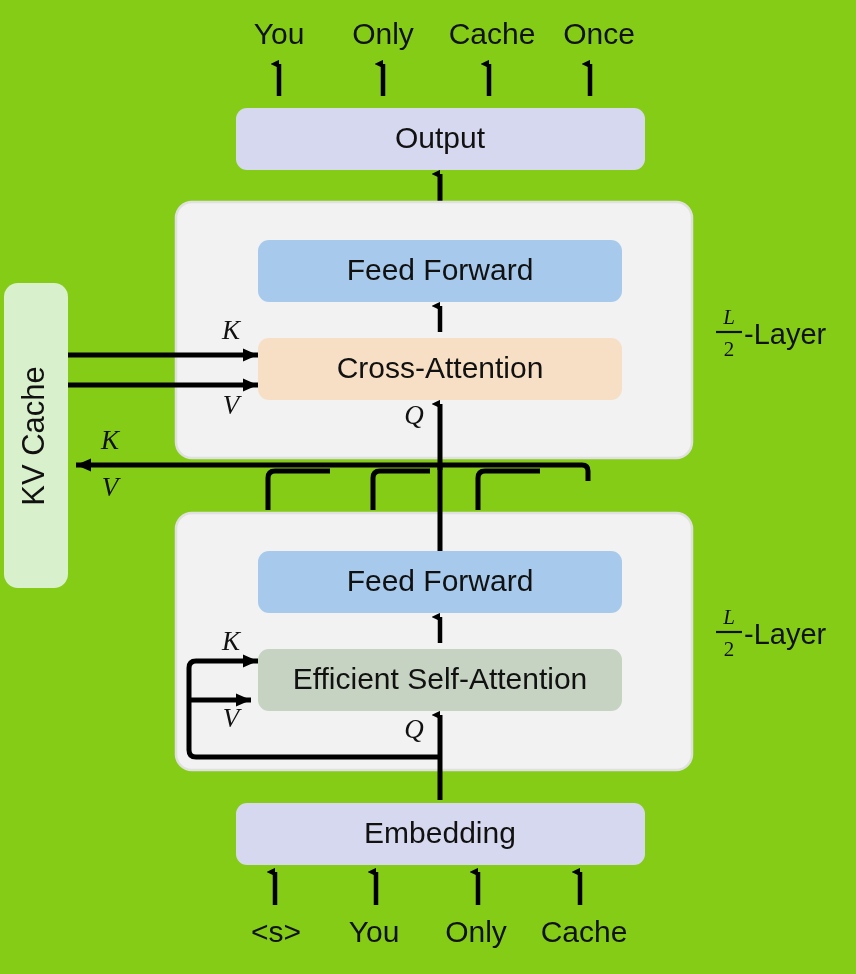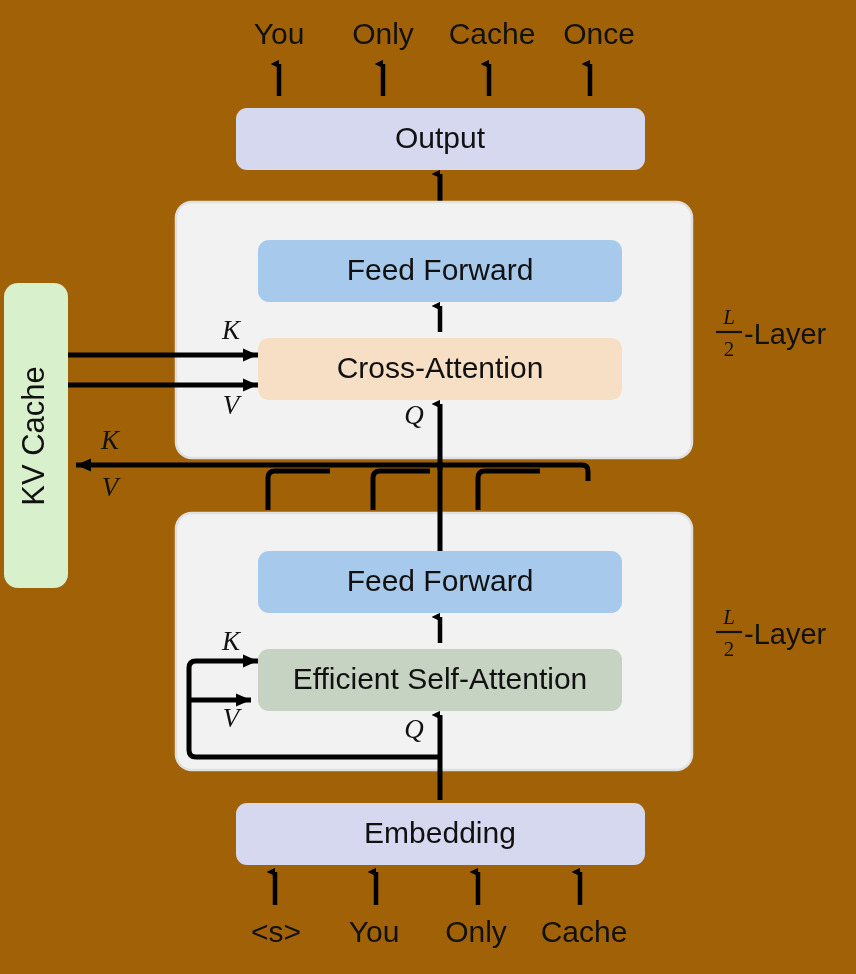--- a/index.html
+++ b/index.html
@@ -1,18 +1,18 @@
 <!DOCTYPE html>
 <html><head>
 <meta charset="utf-8">
 <style>
   html,body{margin:0;padding:0;background:#ffffff;}
   body{width:856px;height:974px;overflow:hidden;
        font-family:"Liberation Sans",sans-serif;}
-  #stage{position:relative;width:856px;height:974px;background:#a16207;}
+  #stage{position:relative;width:856px;height:974px;background:#84cc16;}
   svg#diagram{position:absolute;left:0;top:0;width:856px;height:974px;display:block;}
 
   .node-label{font-family:"Liberation Sans",sans-serif;font-size:30px;fill:#111;
               text-anchor:middle;dominant-baseline:middle;}
   .token-label{font-family:"Liberation Sans",sans-serif;font-size:30px;fill:#111;
                text-anchor:middle;dominant-baseline:middle;}
   .qkv-label{font-family:"Liberation Serif",serif;font-style:italic;font-size:27px;
              fill:#111;text-anchor:middle;dominant-baseline:middle;}
   .layer-word{font-family:"Liberation Sans",sans-serif;font-size:29px;fill:#111;
               dominant-baseline:middle;}

